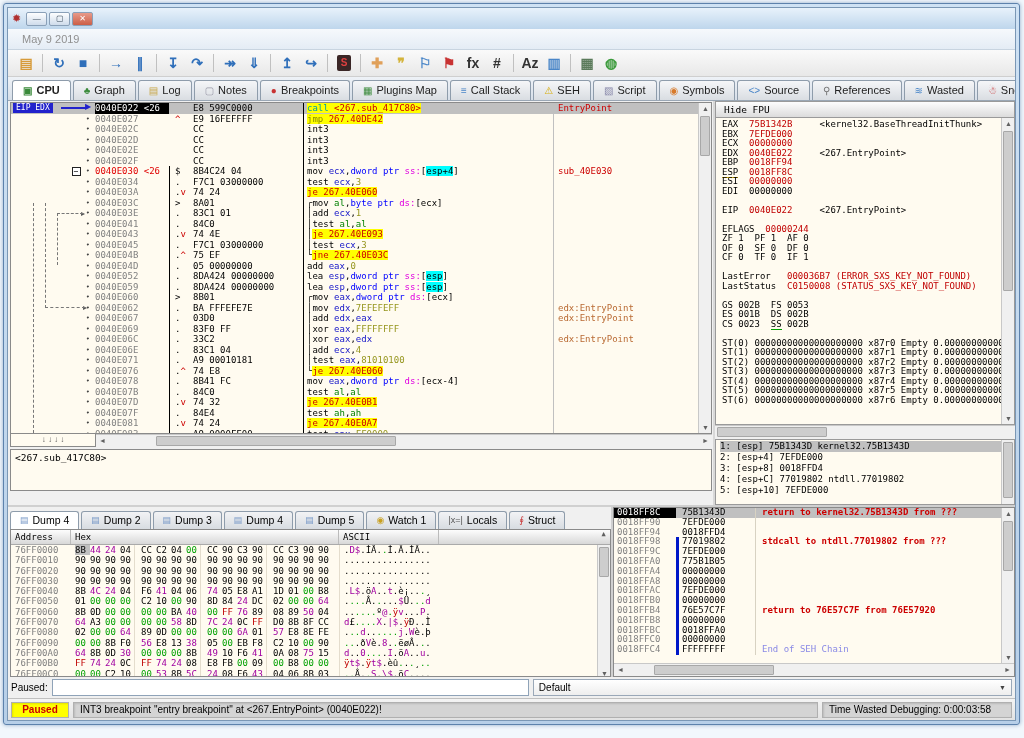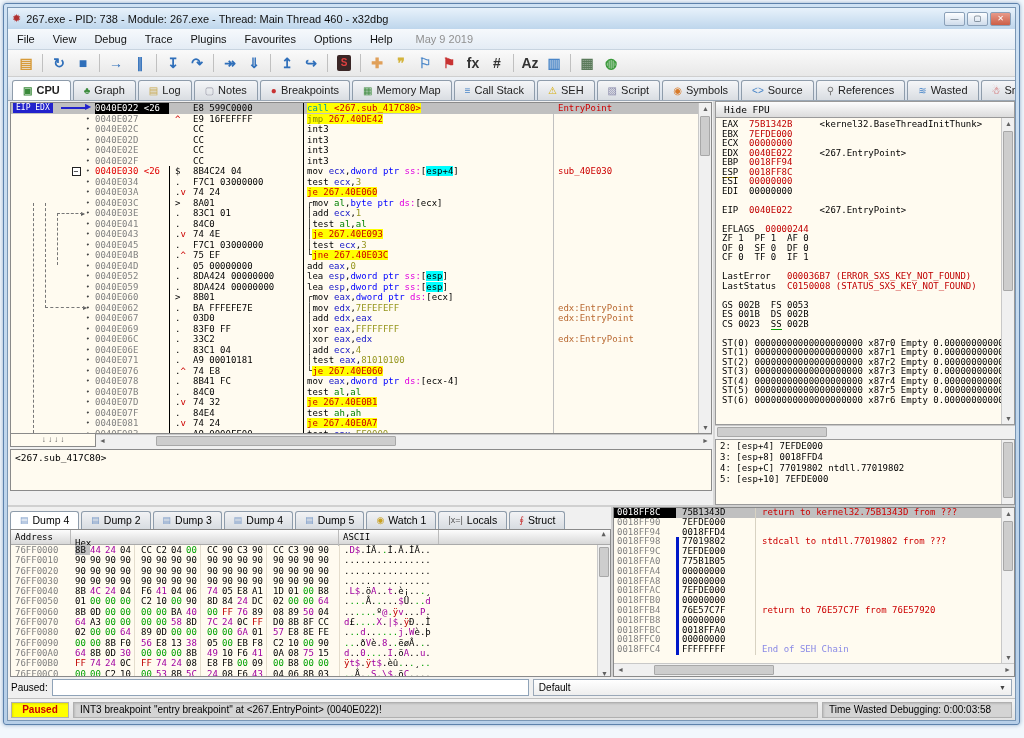--- a/index.html
+++ b/index.html
@@ -115,21 +115,21 @@
   
   .bottom { height:172px; flex:none; display:flex; border-top:2px solid #d0d0d0; background:#f0f0f0; min-width:0; }
   .dump-panel { flex:1; display:flex; flex-direction:column; min-width:0; padding-left:2px; }
   .dump-tabs { height:22px; flex:none; display:flex; align-items:flex-end; padding-top:2px; background:#f0f0f0; }
   .dtab { display:flex; align-items:center; gap:4px; font-size:10.5px; padding:2px 9px 3px; border:1px solid #8e9cab; border-bottom:none; border-radius:3px 3px 0 0; background:linear-gradient(#f2f3f5,#d8dce1); margin-right:2px; white-space:nowrap; }
   .dtab.active { background:#fff; }
   .dtab .tico { font-size:9px; }
   .dump-grid { flex:1; border:1px solid #8a8a8a; background:#fffbf0; display:flex; flex-direction:column; overflow:hidden; }
   .dump-head { height:15px; flex:none; display:flex; background:linear-gradient(#fdfdfd,#d8d8d8); border-bottom:1px solid #aaa; font-size:9px; font-family:"DejaVu Sans Mono",monospace; }
   .dh-addr { width:60px; flex:none; padding:2px 4px; border-right:1px solid #bbb; }
-  .dh-hex { width:268px; flex:none; padding:8px 4px; border-right:1px solid #bbb; }
+  .dh-hex { width:268px; flex:none; padding:2px 4px; border-right:1px solid #bbb; }
   .dh-ascii { width:100px; flex:none; padding:2px 4px; border-right:1px solid #bbb; }
   .dump-rows { flex:1; display:flex; }
   .dump-lines { flex:1; overflow:hidden; }
   .dump-row { display:flex; height:10.3px; line-height:10.3px; font-size:9px; font-family:"DejaVu Sans Mono",monospace; white-space:pre; }
   .du-addr { width:60px; flex:none; color:#808080; padding-left:4px; }
   .du-hex { width:268px; flex:none; padding-left:4px; }
   .du-hex .byte { display:inline-block; width:15px; }
   .du-hex .g { margin-right:6px; border-right:1px solid #e4ddcd; padding-right:2px; }
   .du-ascii { width:100px; flex:none; padding-left:4px; border-left:1px solid #e4ddcd; }
 
@@ -137,60 +137,49 @@
   .stack-grid { flex:1; border:1px solid #8a8a8a; background:#fffbf0; display:flex; flex-direction:column; overflow:hidden; }
   .stack-rows { flex:1; display:flex; min-height:0; }
   .stack-lines { flex:1; overflow:hidden; }
   .stack-row { display:flex; height:9.8px; line-height:9.8px; font-size:9px; font-family:"DejaVu Sans Mono",monospace; white-space:pre; }
   .stack-row.sel { background:#c0c0c0; }
   .st-addr { width:62px; flex:none; color:#808080; padding-left:3px; }
   .st-addr.selw { background:#000; color:#fff; }
   .st-val { width:80px; flex:none; color:#000; padding-left:6px; border-right:1px solid #d8d2c2; }
   .st-val.br { box-shadow:inset 3px 0 0 #0018c8; }
   .st-com { flex:1; padding-left:6px; }
-  .st-com.red { color:#cc0000; } .st-com.pur { color:#8a8ae6; }
+  .st-com.red { color:#cc0000;font-weight:bold; } .st-com.pur { color:#8a8ae6; }
 
   
   .cmdbar { height:21px; flex:none; display:flex; align-items:center; background:#f0f0f0; padding:1px 3px; gap:4px; }
   .cmd-label { font-size:10px; }
   .cmd-input { flex:1; height:17px; border:1px solid #8fa3b8; background:#fff; font-size:10px; padding:0 4px; font-family:"Liberation Sans",sans-serif; }
   .cmd-combo { width:90px; }
   .statusbar { height:22px; flex:none; display:flex; align-items:center; background:linear-gradient(#f4f4f4,#e2e2e2); border-top:1px solid #c0c0c0; padding:2px 3px; gap:4px; font-size:10px; }
   .sb-box { border:1px solid #b0b0b0; box-shadow:inset 1px 1px 2px rgba(0,0,0,.12); height:16px; display:flex; align-items:center; padding:0 6px; background:#d4d4d4; }
   .paused { background:#ffff00; color:#cc0000; font-weight:bold; width:58px; justify-content:center; }
   .sb-msg { flex:1; }
   .sb-time { width:190px; }
 </style>
 </head>
 <body>
 
 <div class="frame">
 <div class="win">
 
   <div class="titlebar">
     <span class="bug">✹</span>
-    <span class="title-text">267.exe - PID: 738 - Module: 267.exe - Thread: Main Thread 460 - x32dbg</span>
     <span class="winbtns">
       <span class="wbtn">—</span>
       <span class="wbtn">▢</span>
       <span class="wbtn close">✕</span>
     </span>
   </div>
 
   <div class="menubar">
-    <span id="menu-items" style="display:flex">
-          <span class="menu-item">File</span>
-          <span class="menu-item">View</span>
-          <span class="menu-item">Debug</span>
-          <span class="menu-item">Trace</span>
-          <span class="menu-item">Plugins</span>
-          <span class="menu-item">Favourites</span>
-          <span class="menu-item">Options</span>
-          <span class="menu-item">Help</span>
-        </span>
     <span class="menu-date">May 9 2019</span>
   </div>
 
   <div class="toolbar" id="toolbar">
         <span class="tb-btn">
           <span class="tb-glyph" style="color: rgb(215, 155, 58);">▤</span>
         </span>
         <span class="tb-sep"></span>
         <span class="tb-btn">
           <span class="tb-glyph" style="color: rgb(47, 111, 186);">↻</span>
@@ -281,21 +270,21 @@
         <span class="tab">
           <span class="tico" style="color: rgb(154, 154, 168);">▢</span>
           <span>Notes</span>
         </span>
         <span class="tab">
           <span class="tico" style="color: rgb(200, 50, 50);">●</span>
           <span>Breakpoints</span>
         </span>
         <span class="tab">
           <span class="tico" style="color: rgb(58, 138, 58);">▦</span>
-          <span>Memory Map</span>
+          <span>Plugins Map</span>
         </span>
         <span class="tab">
           <span class="tico" style="color: rgb(74, 134, 200);">≡</span>
           <span>Call Stack</span>
         </span>
         <span class="tab">
           <span class="tico" style="color: rgb(216, 176, 22);">⚠</span>
           <span>SEH</span>
         </span>
         <span class="tab">
@@ -425,20 +414,21 @@
           <span class="sb-btn" style="top:0">▲</span>
           <div class="sb-thumb" style="top:13px;left:1px;right:1px;height:160px"></div>
           <span class="sb-btn" style="bottom:0">▼</span>
         </div>
       </div>
       <div class="sb-h">
         <div class="sb-thumb" style="left:2px;top:1px;bottom:1px;width:110px"></div>
       </div>
       <div class="args">
         <div class="args-lines" id="arg-lines">
+              <div class="arg-line sel">1: [esp] 75B1343D kernel32.75B1343D</div>
               <div class="arg-line">2: [esp+4] 7EFDE000</div>
               <div class="arg-line">3: [esp+8] 0018FFD4</div>
               <div class="arg-line">4: [esp+C] 77019802 ntdll.77019802</div>
               <div class="arg-line">5: [esp+10] 7EFDE000</div>
             </div>
         <div class="sb-v">
           <div class="sb-thumb" style="top:2px;left:1px;right:1px;height:56px"></div>
         </div>
       </div>
     </div>

